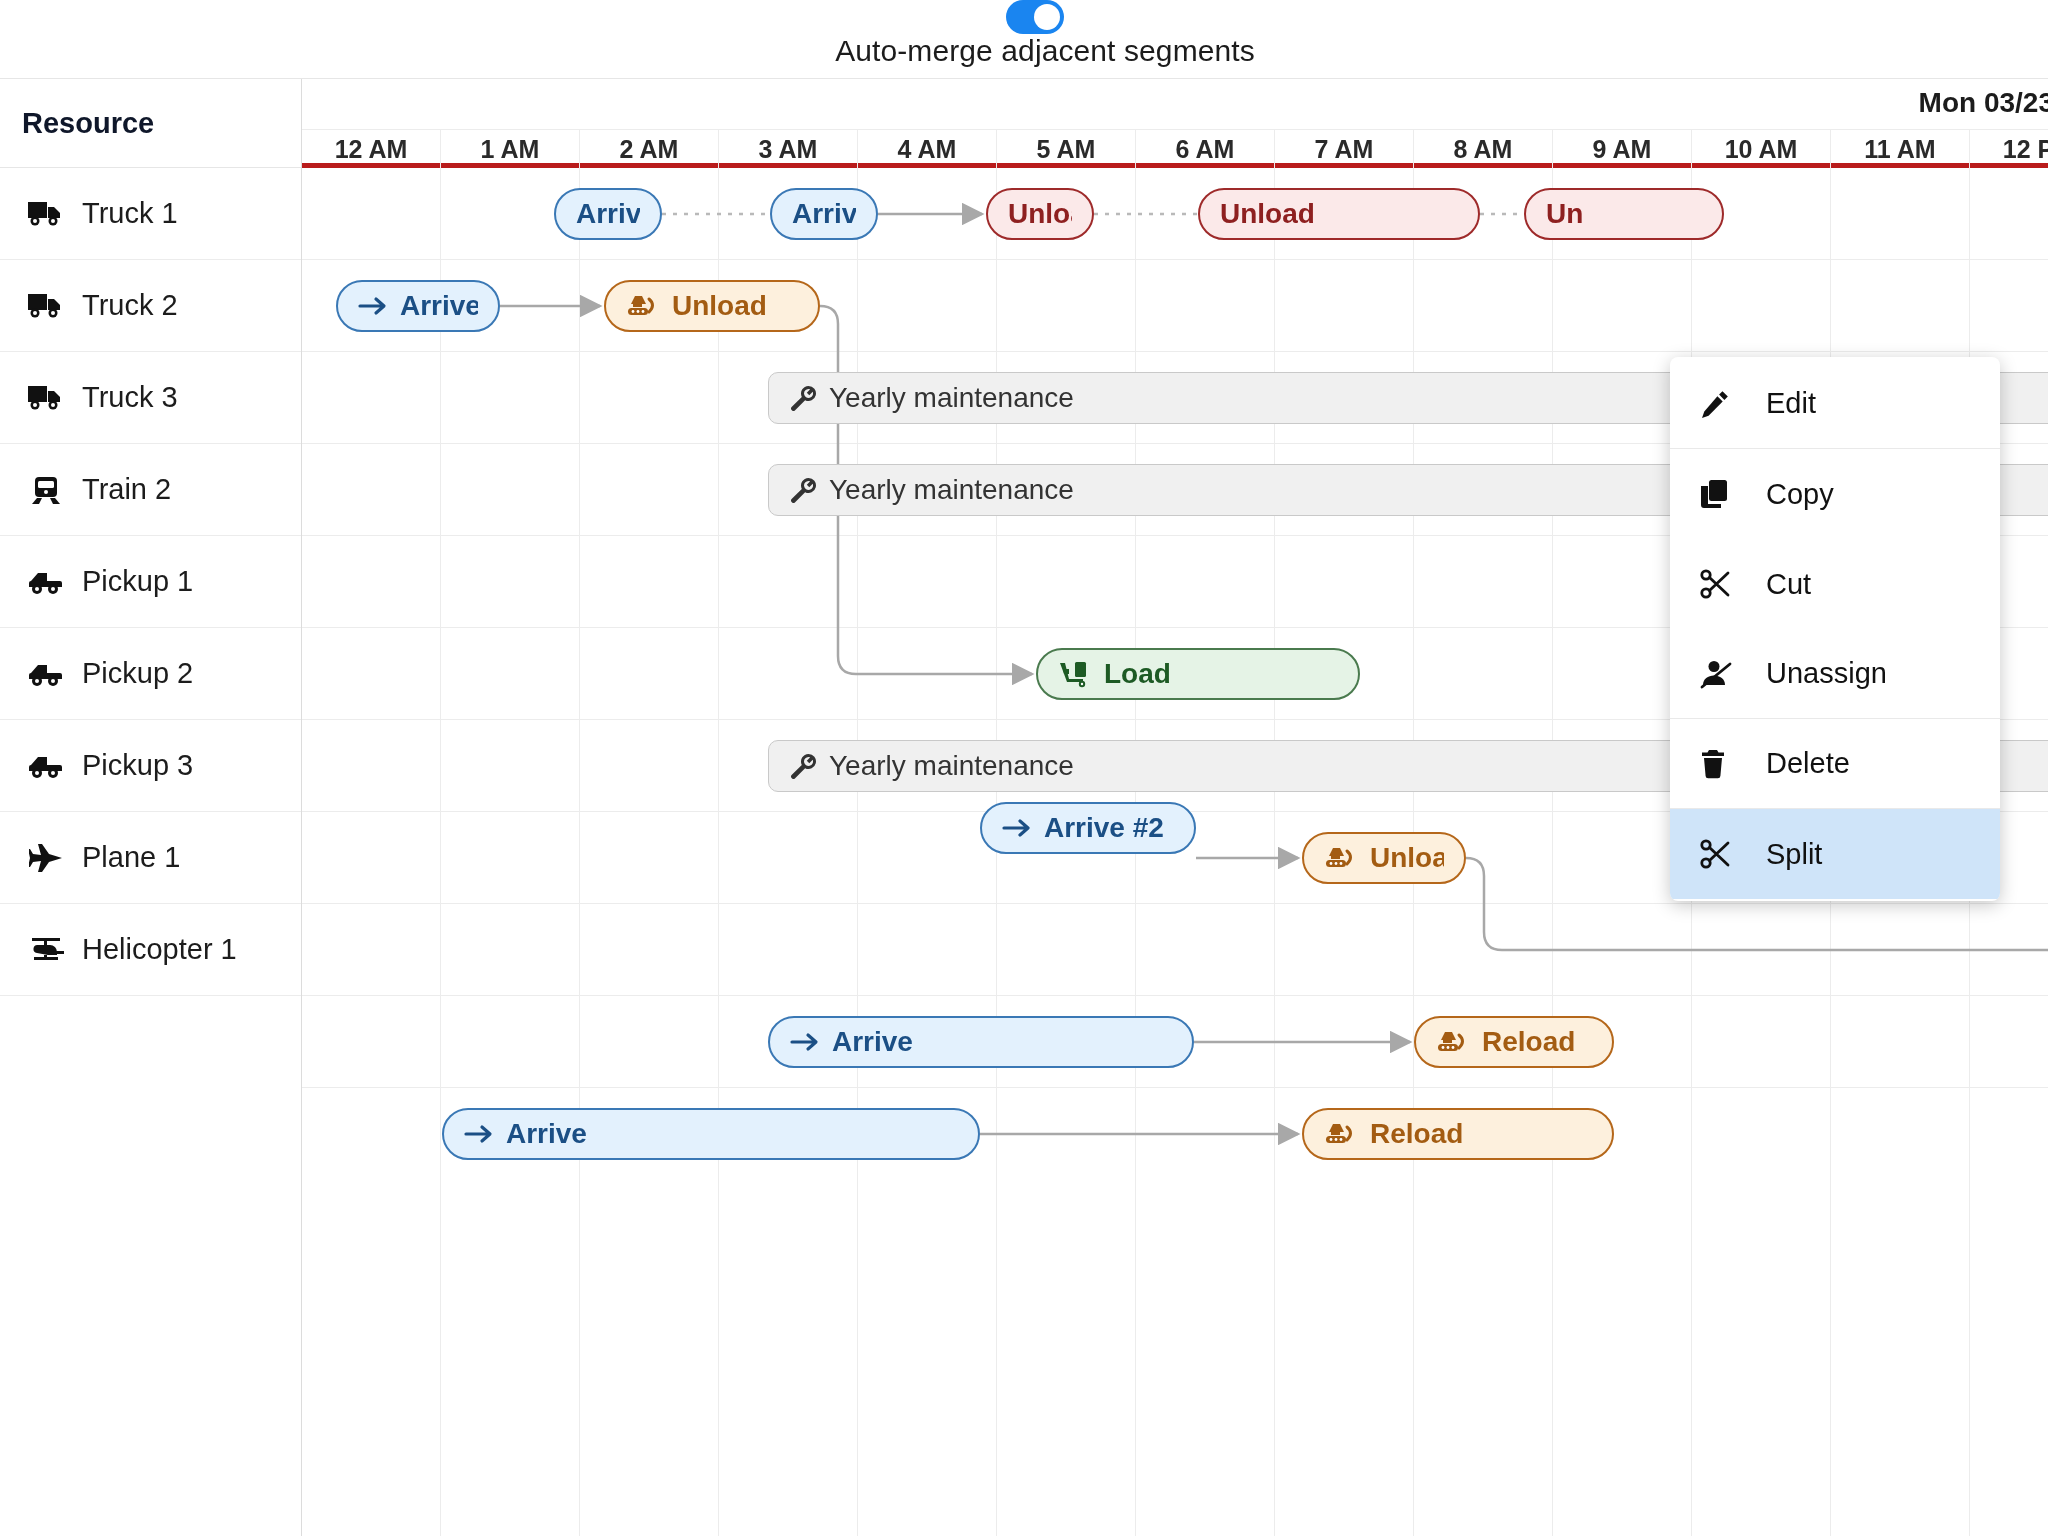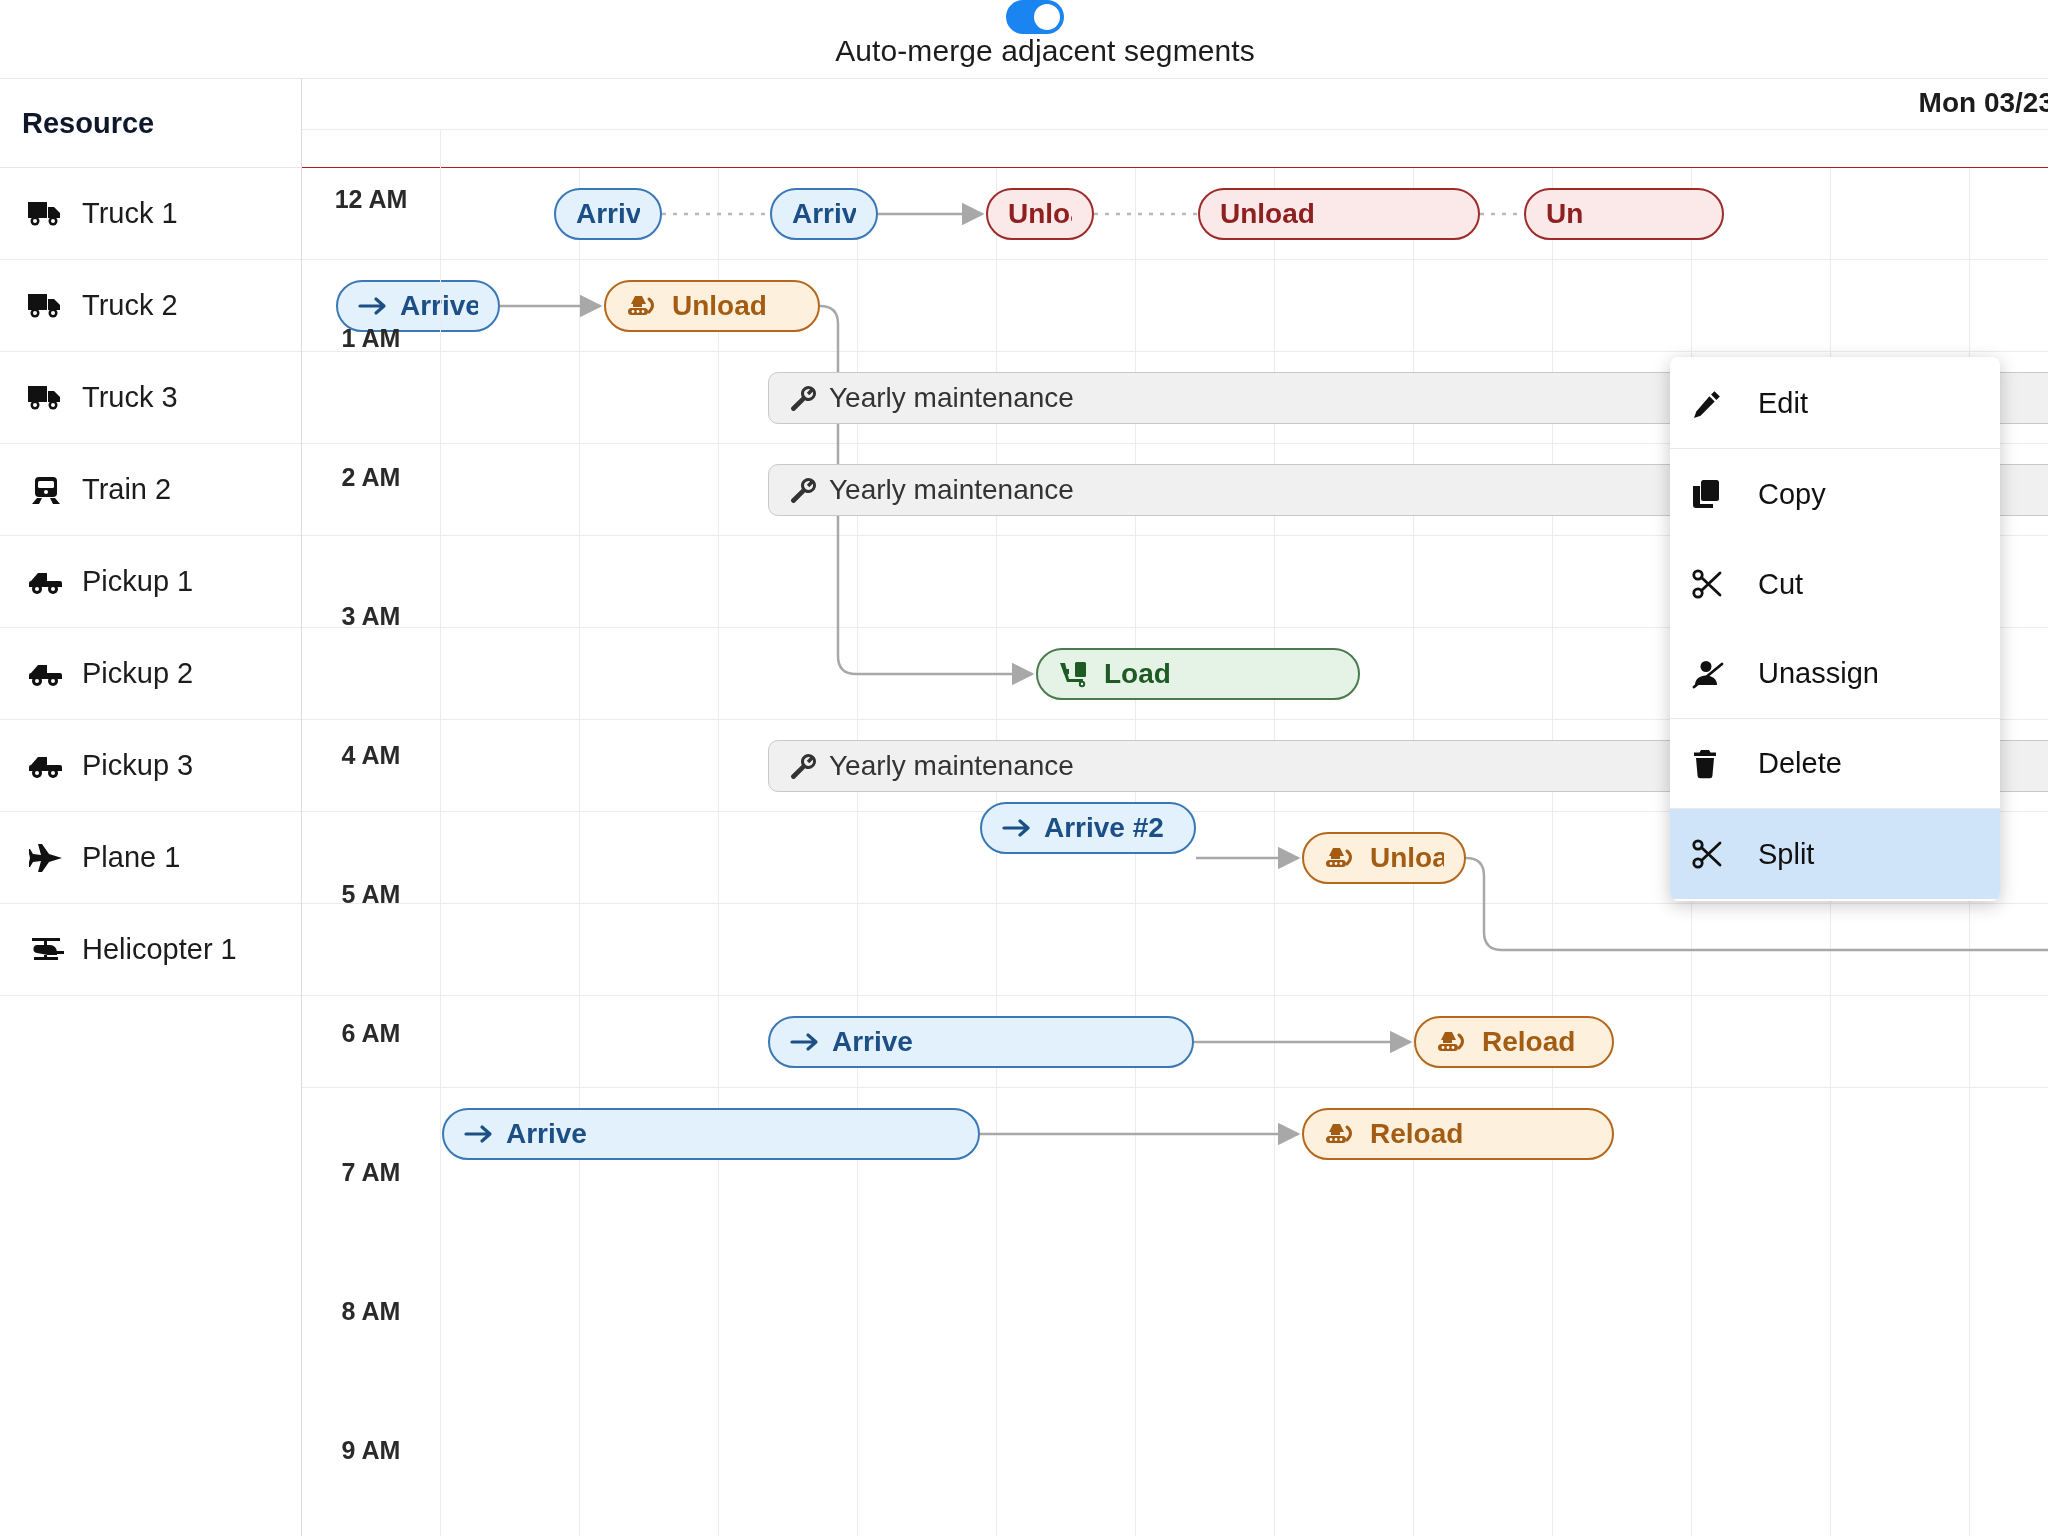--- a/index.html
+++ b/index.html
@@ -107,22 +107,21 @@
   }
   #date-label {
     position: absolute;
     right: -6px; top: 8px;
     font-size: 28px; font-weight: bold; color: #1c1c1c;
     white-space: nowrap;
   }
   #hour-band {
     height: 38px;
     display: flex;
-    border-bottom: 1px solid #b91c1c;
-    flex-direction: column;
+    border-bottom: 5px solid #b91c1c;
   }
   .hour-cell {
     width: 139px;
     flex: 0 0 139px;
     height: 38px;
     display: flex; align-items: center; justify-content: center;
     font-size: 25px; font-weight: bold; color: #2a2a2a;
     border-right: 1px solid #ececec;
     white-space: nowrap;
     overflow: hidden;
@@ -202,21 +201,21 @@
     border-radius: 8px;
     box-shadow: 0 4px 18px rgba(0,0,0,.22);
     z-index: 50;
     overflow: hidden;
     padding: 2px 0;
   }
   .menu-item {
     height: 90px;
     display: flex;
     align-items: center;
-    padding-left: 22px;
+    padding-left: 30px;
     font-size: 29px;
     color: #111;
     cursor: pointer;
   }
   .menu-item.sep-below { border-bottom: 1px solid #e9e9e9; }
   .menu-item.highlight { background: #cfe4f9; }
   .menu-icon {
     width: 44px; flex: 0 0 44px;
     display: flex; align-items: center; justify-content: flex-start;
     color: #111;

